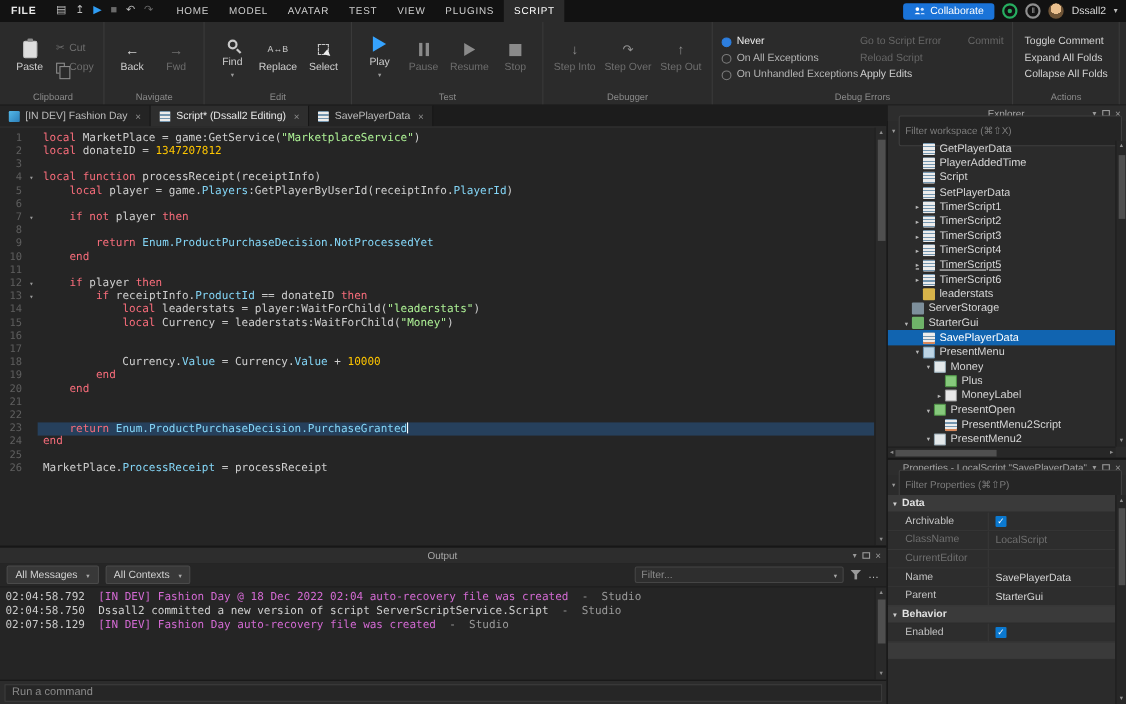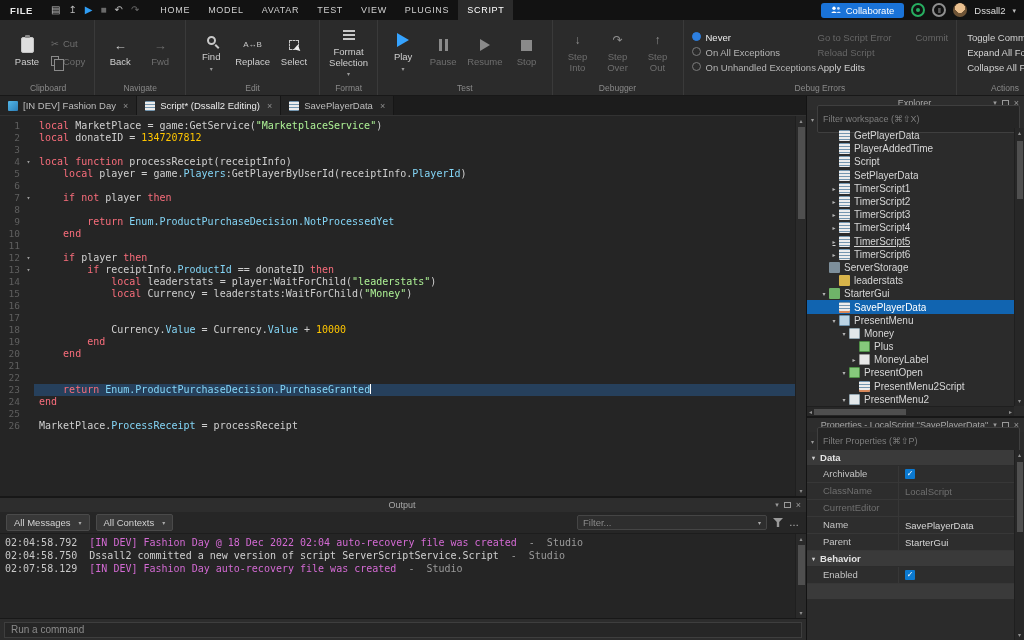--- a/index.html
+++ b/index.html
@@ -51,21 +51,21 @@
 .rep-ic{font-size:8px;color:#c8c8c8;letter-spacing:0}
 .ic-select{width:10px;height:10px;border:1px dashed #c8c8c8;display:inline-block;position:relative}
 .ic-select::after{content:"";position:absolute;right:-3px;bottom:-3px;width:0;height:0;border-left:6px solid #eee;border-top:3px solid transparent;border-bottom:3px solid transparent;transform:rotate(40deg)}
 .ic-format{width:12px;height:10px;display:inline-block;background:repeating-linear-gradient(180deg,#c8c8c8 0 2px,transparent 2px 4px)}
 .ic-play{width:0;height:0;border-left:12px solid var(--play,#35a3ff);border-top:7px solid transparent;border-bottom:7px solid transparent;display:inline-block}
 .ic-resume{width:0;height:0;border-left:10px solid #8a8a8a;border-top:6px solid transparent;border-bottom:6px solid transparent;display:inline-block}
 .ic-pause{width:9px;height:12px;border-left:3px solid #8a8a8a;border-right:3px solid #8a8a8a;display:inline-block}
 .ic-stopbig{width:11px;height:11px;background:#8a8a8a;display:inline-block}
 .step-ic{font-size:12px;color:#8f8f8f;line-height:1}
 .dbg-grid{display:grid;grid-template-columns:114px 86px auto;column-gap:12px;row-gap:4px;font-size:9.5px;align-content:center;padding:0 2px}
-.dbg-opt{display:flex;align-items:flex-start;gap:5px;color:#b5b5b5;white-space:nowrap}
+.dbg-opt{display:flex;align-items:flex-end;gap:5px;color:#b5b5b5;white-space:nowrap}
 .dbg-opt.sel{color:#ececec}
 .radio{width:9px;height:9px;border-radius:50%;border:1px solid #7a7a7a;flex:none}
 .radio.sel{background:#2d7fe0;border-color:#2d7fe0}
 .dbg-link{color:#666;white-space:nowrap}
 .dbg-link.on{color:#cfcfcf}
 .act-col{display:flex;flex-direction:column;gap:4px;font-size:9.5px;color:#d3d3d3;justify-content:center;padding:0 4px;white-space:nowrap}
 
 
 .main{display:flex;height:544px;flex:none}
 .left{width:806px;flex:none;display:flex;flex-direction:column}
@@ -277,32 +277,20 @@
         <div class="rbtn">
           <span class="ric">
               <span class="ic-select"></span>
             </span>
           <span>Select</span>
         </div>
       </div>
       <div class="rgroup-label">Edit</div>
     </div>
 
-    <div class="rgroup">
-      <div class="rgroup-content">
-        <div class="rbtn">
-          <span class="ric">
-              <span class="ic-format"></span>
-            </span>
-          <span>Format Selection</span>
-          <span class="bdarr">▾</span>
-        </div>
-      </div>
-      <div class="rgroup-label">Format</div>
-    </div>
 
     <div class="rgroup">
       <div class="rgroup-content">
         <div class="rbtn">
           <span class="ric">
               <span class="ic-play"></span>
             </span>
           <span>Play</span>
           <span class="bdarr">▾</span>
         </div>
@@ -635,29 +623,29 @@
               <div class="trow" style="padding-left: 22px; text-decoration: underline;">
                 <span class="tarrow">▸</span>
                 <span class="ticon i-script"></span>
                 <span class="tlabel">TimerScript5</span>
               </div>
               <div class="trow" style="padding-left: 22px;">
                 <span class="tarrow">▸</span>
                 <span class="ticon i-script"></span>
                 <span class="tlabel">TimerScript6</span>
               </div>
+              <div class="trow" style="padding-left: 22px;">
+                <span class="tarrow"></span>
+                <span class="ticon i-folder"></span>
+                <span class="tlabel">leaderstats</span>
+              </div>
               <div class="trow" style="padding-left: 12px;">
                 <span class="tarrow"></span>
                 <span class="ticon i-storage"></span>
                 <span class="tlabel">ServerStorage</span>
-              </div>
-              <div class="trow" style="padding-left: 22px;">
-                <span class="tarrow"></span>
-                <span class="ticon i-folder"></span>
-                <span class="tlabel">leaderstats</span>
               </div>
               <div class="trow" style="padding-left: 12px;">
                 <span class="tarrow">▾</span>
                 <span class="ticon i-startergui"></span>
                 <span class="tlabel">StarterGui</span>
               </div>
               <div class="trow selected" style="padding-left: 22px;">
                 <span class="tarrow"></span>
                 <span class="ticon i-localscript"></span>
                 <span class="tlabel">SavePlayerData</span>

